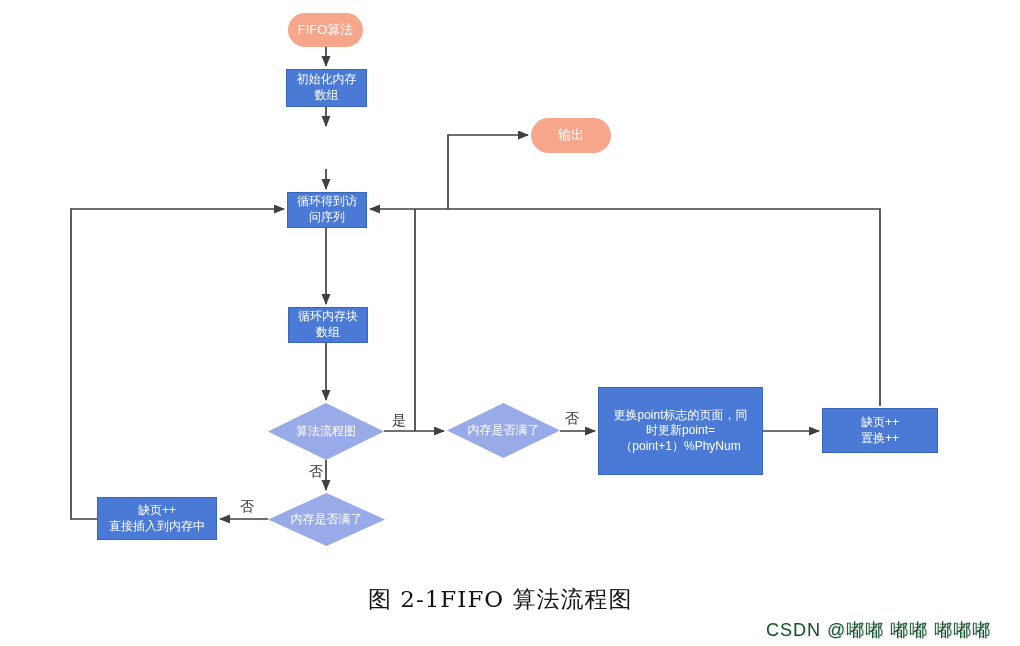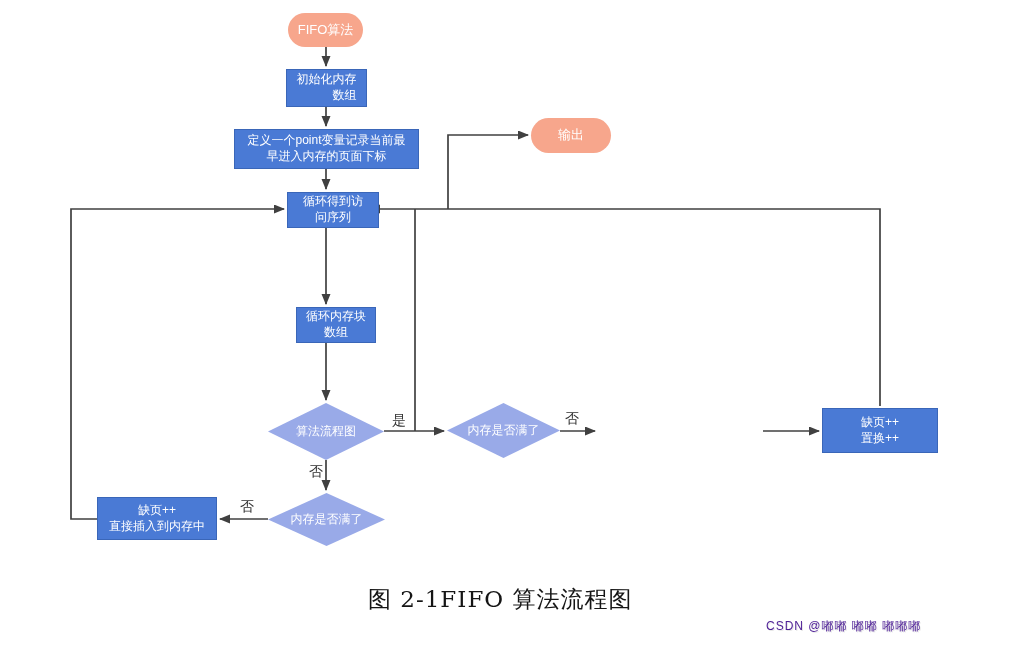--- a/index.html
+++ b/index.html
@@ -63,22 +63,22 @@
     top: 584px;
     font-family: "DejaVu Serif", "Liberation Serif", serif;
     font-size: 23px;
     color: #151515;
     letter-spacing: 1px;
   }
   .watermark {
     position: absolute;
     left: 766px;
     top: 618px;
-    font-size: 12px;
-    color: #4c1d95;
+    font-size: 18px;
+    color: #14532d;
     text-shadow: 1px 1px 0 #e8e8e8;
     letter-spacing: 1px;
     white-space: nowrap;
   }
 </style>
 </head>
 <body>
 
 <div class="canvas">
 
@@ -99,38 +99,39 @@
     <path class="edge" d="M384 431 L444 431" marker-end="url(#arr)"></path>
     <path class="edge" d="M415 431 L415 209"></path>
     <path class="edge" d="M880 406 L880 209 L370 209" marker-end="url(#arr)"></path>
     <path class="edge" d="M560 431 L595 431" marker-end="url(#arr)"></path>
     <path class="edge" d="M763 431 L819 431" marker-end="url(#arr)"></path>
     <path class="edge" d="M448 209 L448 135 L528 135" marker-end="url(#arr)"></path>
   </svg>
 
   <div class="node terminal" style="left:288px; top:13px; width:75px; height:34px;">FIFO算法</div>
 
-  <div class="node process" style="left:286px; top:69px; width:81px; height:38px;text-align:right;">初始化内存
+  <div class="node process" style="left:286px; top:69px; width:81px; height:38px;">初始化内存
 数组</div>
 
-  <div class="node process" style="left:234px; top:129px; width:185px; height:40px;">定义一个point变量记录当前最
-早进入内存的页面下标</div>
 
-  <div class="node process" style="left:287px; top:192px; width:92px; height:36px;">循环得到访
+  <div class="node process" style="left:287px; top:192px; width:80px; height:36px;">循环得到访
 问序列</div>
 
   <div class="node terminal" style="left:531px; top:118px; width:80px; height:35px;text-align:right;">输出</div>
 
-  <div class="node process" style="left:296px; top:307px; width:80px; height:36px;">循环内存块
+  <div class="node process" style="left:288px; top:307px; width:80px; height:36px;">循环内存块
 数组</div>
 
   <div class="node decision" style="left:268px; top:403px; width:116px; height:57px;">算法流程图</div>
 
   <div class="node decision" style="left:447px; top:403px; width:113px; height:55px;">内存是否满了</div>
 
+  <div class="node process" style="left:598px; top:387px; width:165px; height:88px;">更换point标志的页面，同
+时更新point=
+（point+1）%PhyNum</div>
 
   <div class="node process" style="left:822px; top:408px; width:116px; height:45px;">缺页++
 置换++</div>
 
   <div class="node decision" style="left:268px; top:493px; width:117px; height:53px;">内存是否满了</div>
 
   <div class="node process" style="left:97px; top:497px; width:120px; height:43px;">缺页++
 直接插入到内存中</div>
 
   <span class="edge-label" style="left:392px; top:413px;">是</span>

